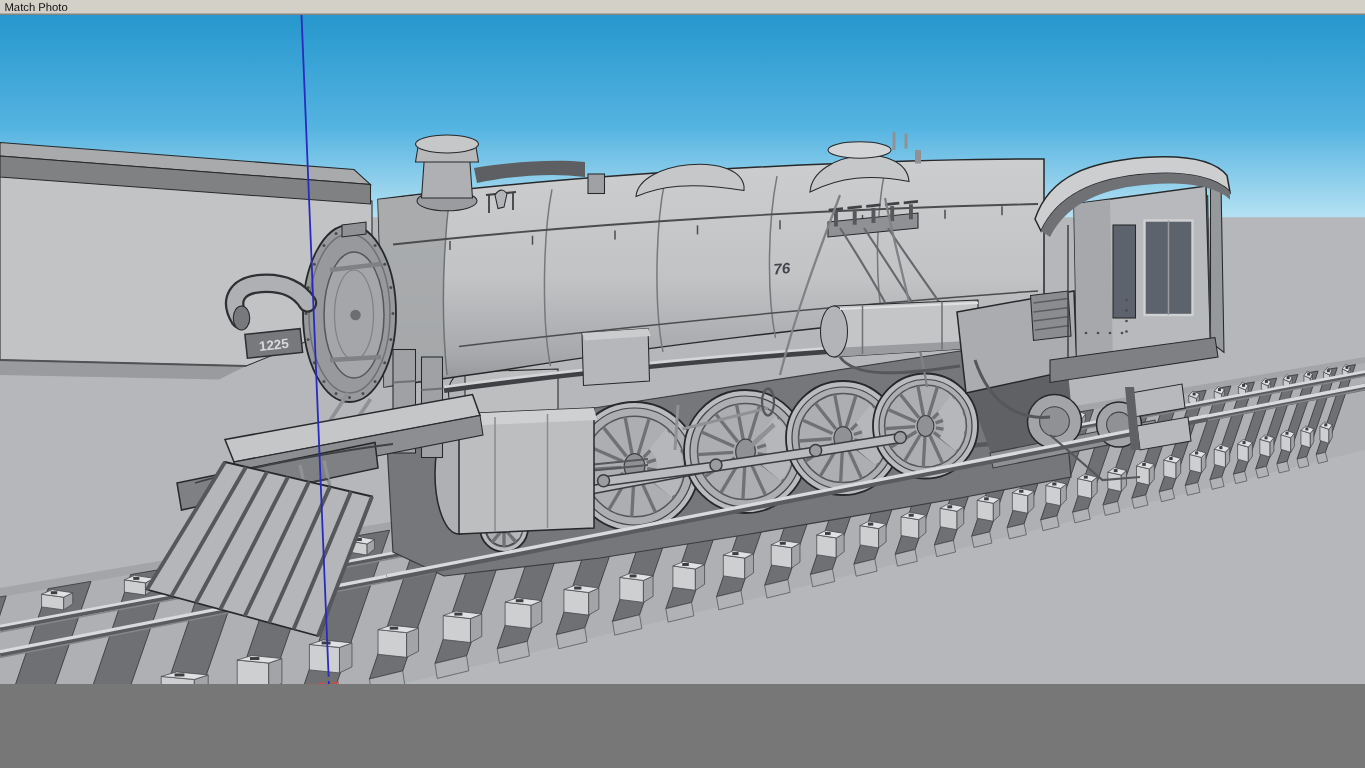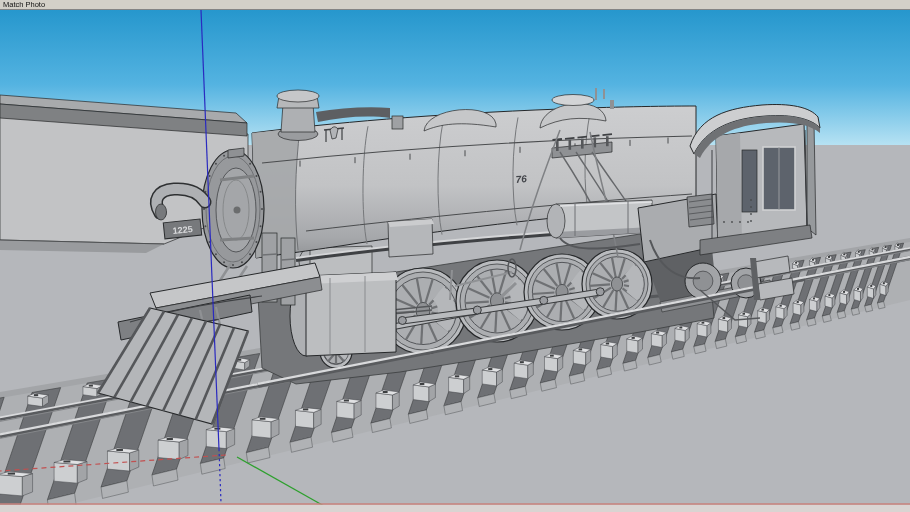--- a/index.html
+++ b/index.html
@@ -1,16 +1,16 @@
 <!DOCTYPE html>
 <html style="--titlebar_bg: #d3d0c8; --titlebar_text: #111111; --sky_top: #2697cd; --sky_mid: #54b3e1; --sky_bottom: #b6e2f3; --ground: #b5b7bb; --wall_face: #c2c3c5; --wall_ledge_top: #a8aaac; --wall_ledge_front: #7f8183; --wall_band: #999b9e; --roadbed: #aeb0b3; --ballast: #a3a5a8; --tie_top: #6e7074; --tie_face: #b0b2b5; --block_front: #cdcfd1; --block_side: #a2a4a7; --block_top: #e0e1e3; --rail_dark: #595b5e; --rail_head: #d9dadc; --rail_web: #85878a; --c_outline: #26282a; --c_hi: #dcdddf; --c_light: #c9cacc; --c_body: #c2c3c5; --c_mid: #b2b4b7; --c_shade: #9a9c9f; --c_dark: #77797c; --c_deep: #55575a; --c_win: #5d636c; --photo_edge: #c9827c; --bottom_strip: #d9d4d2; --axis_blue: #2a2ac0; --axis_green: #2ea02e; --axis_red: #c25050;"><head>
 <meta charset="utf-8">
 <style>
   html,body{margin:0;padding:0;background:#777;}
-  .stage{position:relative;width:910px;height:512px;overflow:hidden;
+  .stage{position:relative;width:910px;height:456px;overflow:hidden;
          font-family:"Liberation Sans",sans-serif;background:#b5b7bb;}
   .titlebar{position:absolute;left:0;top:0;width:910px;height:10px;
             background:var(--titlebar_bg);border-bottom:1px solid #848484;
             box-sizing:border-box;}
   .titlebar span{position:absolute;left:3px;top:0px;font-size:7.5px;line-height:9px;
             color:var(--titlebar_text);letter-spacing:0px;}
   .viewport{position:absolute;left:0;top:10px;width:910px;height:502px;}
   svg{display:block;}
   .ol{stroke:var(--c_outline);stroke-width:1;}
   .thin{stroke:var(--c_outline);stroke-width:.7;}

